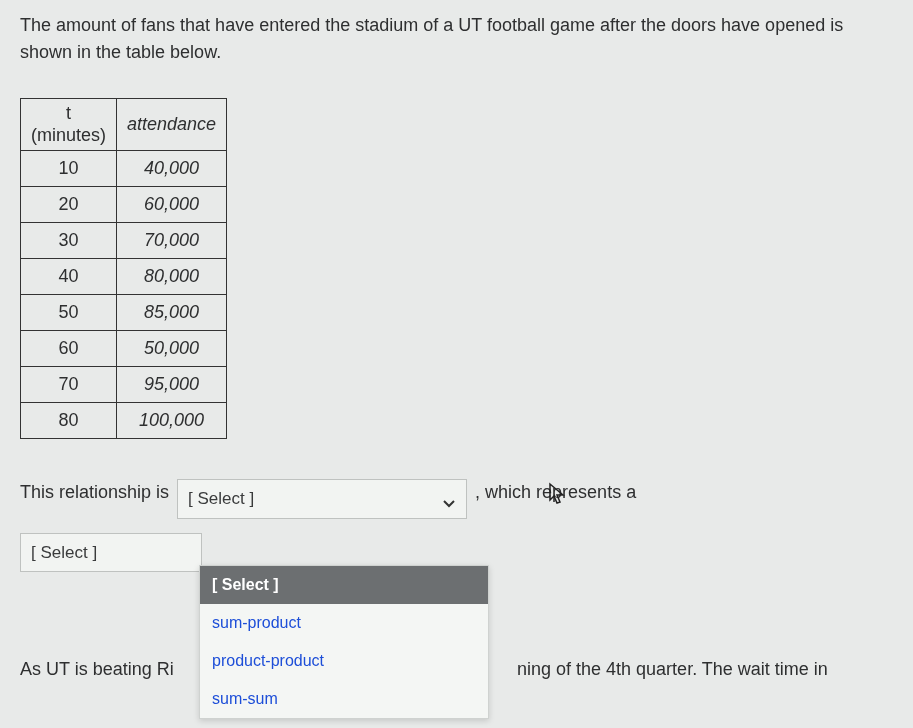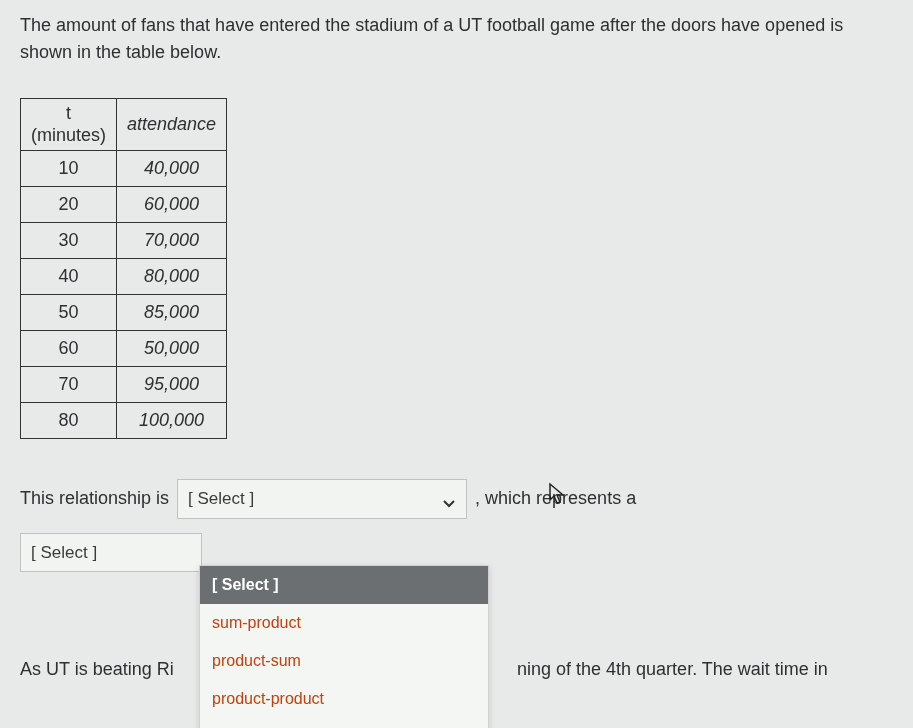--- a/index.html
+++ b/index.html
@@ -31,21 +31,20 @@
   }
   .data-table th {
     font-weight: 400;
     vertical-align: middle;
   }
   .col-t { width: 90px; }
   .col-a { width: 110px; font-style: italic; }
   .t-header { line-height: 1.2; padding: 6px 4px; }
   .sentence-row {
     display: flex;
-    align-items: center;
     flex-wrap: wrap;
     gap: 8px;
     margin-top: 30px;
     position: relative;
   }
   .select-box {
     display: inline-flex;
     align-items: center;
     justify-content: space-between;
     border: 1px solid #bfc2c0;
@@ -77,21 +76,21 @@
     top: 565px;
     width: 290px;
     background: #f4f6f4;
     border: 1px solid #cfd2d0;
     box-shadow: 0 2px 6px rgba(0,0,0,0.15);
     z-index: 10;
   }
   .dropdown .opt {
     padding: 7px 12px;
     font-size: 16px;
-    color: #c2410c;
+    color: #1d4ed8;
     cursor: pointer;
   }
   .dropdown .opt.selected {
     background: #6c6f71;
     color: #fff;
     font-weight: 600;
   }
   .bottom-line {
     margin-top: 84px;
     white-space: nowrap;
@@ -178,19 +177,18 @@
 
 <div class="bottom-line">
   <span class="bottom-left">As UT is beating Ri</span>
   <span class="bottom-gap"></span>
   <span class="bottom-right">ning of the 4th quarter.  The wait time in</span>
 </div>
 
 <div class="dropdown">
     <div class="opt selected">[ Select ]</div>
     <div class="opt">sum-product</div>
-    <div class="opt">product-sum</div>
     <div class="opt">product-product</div>
     <div class="opt">sum-sum</div>
   </div>
 
 
 
 
 </body></html>

